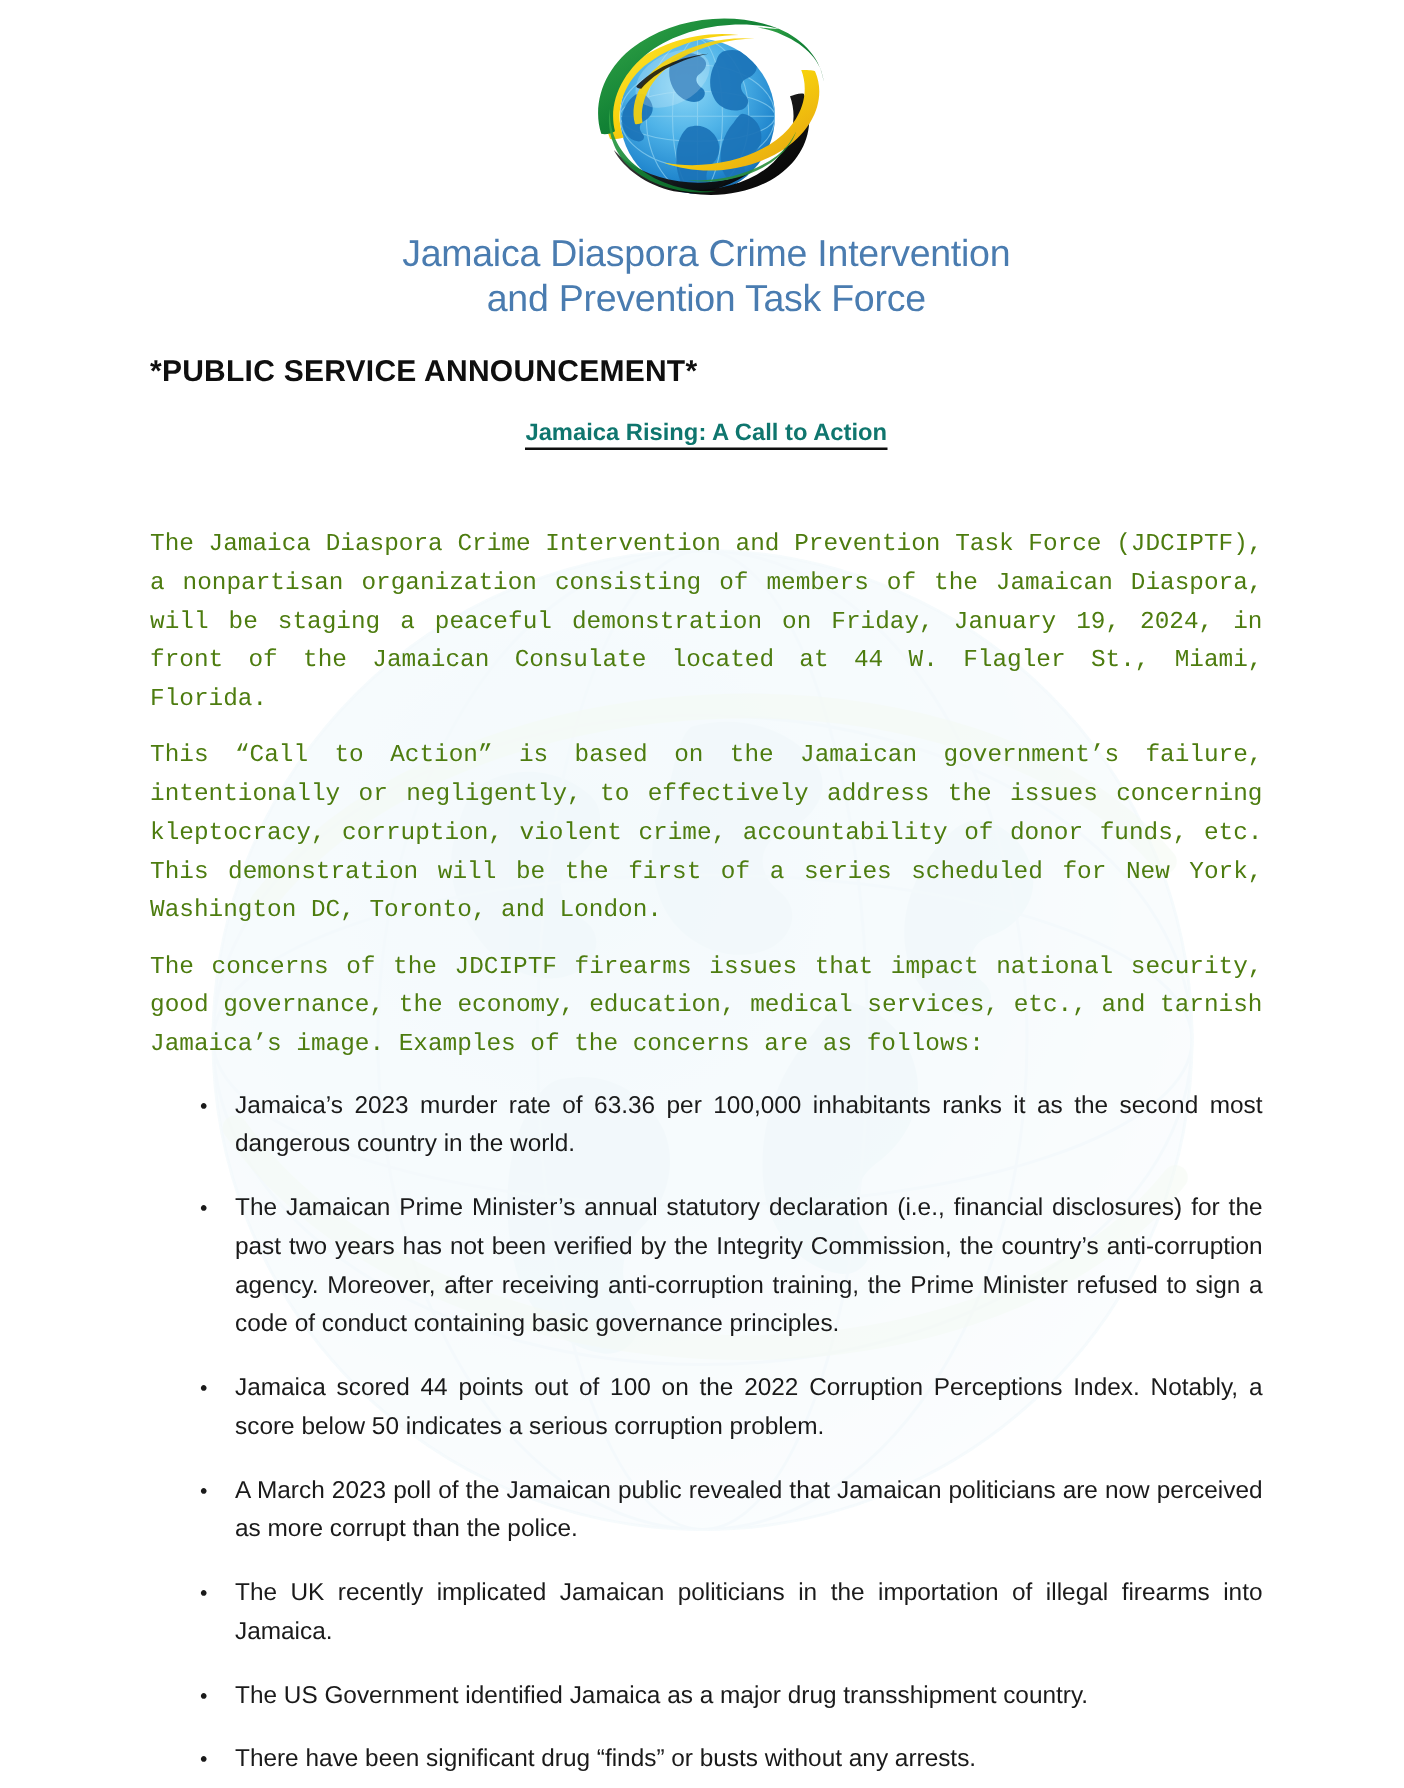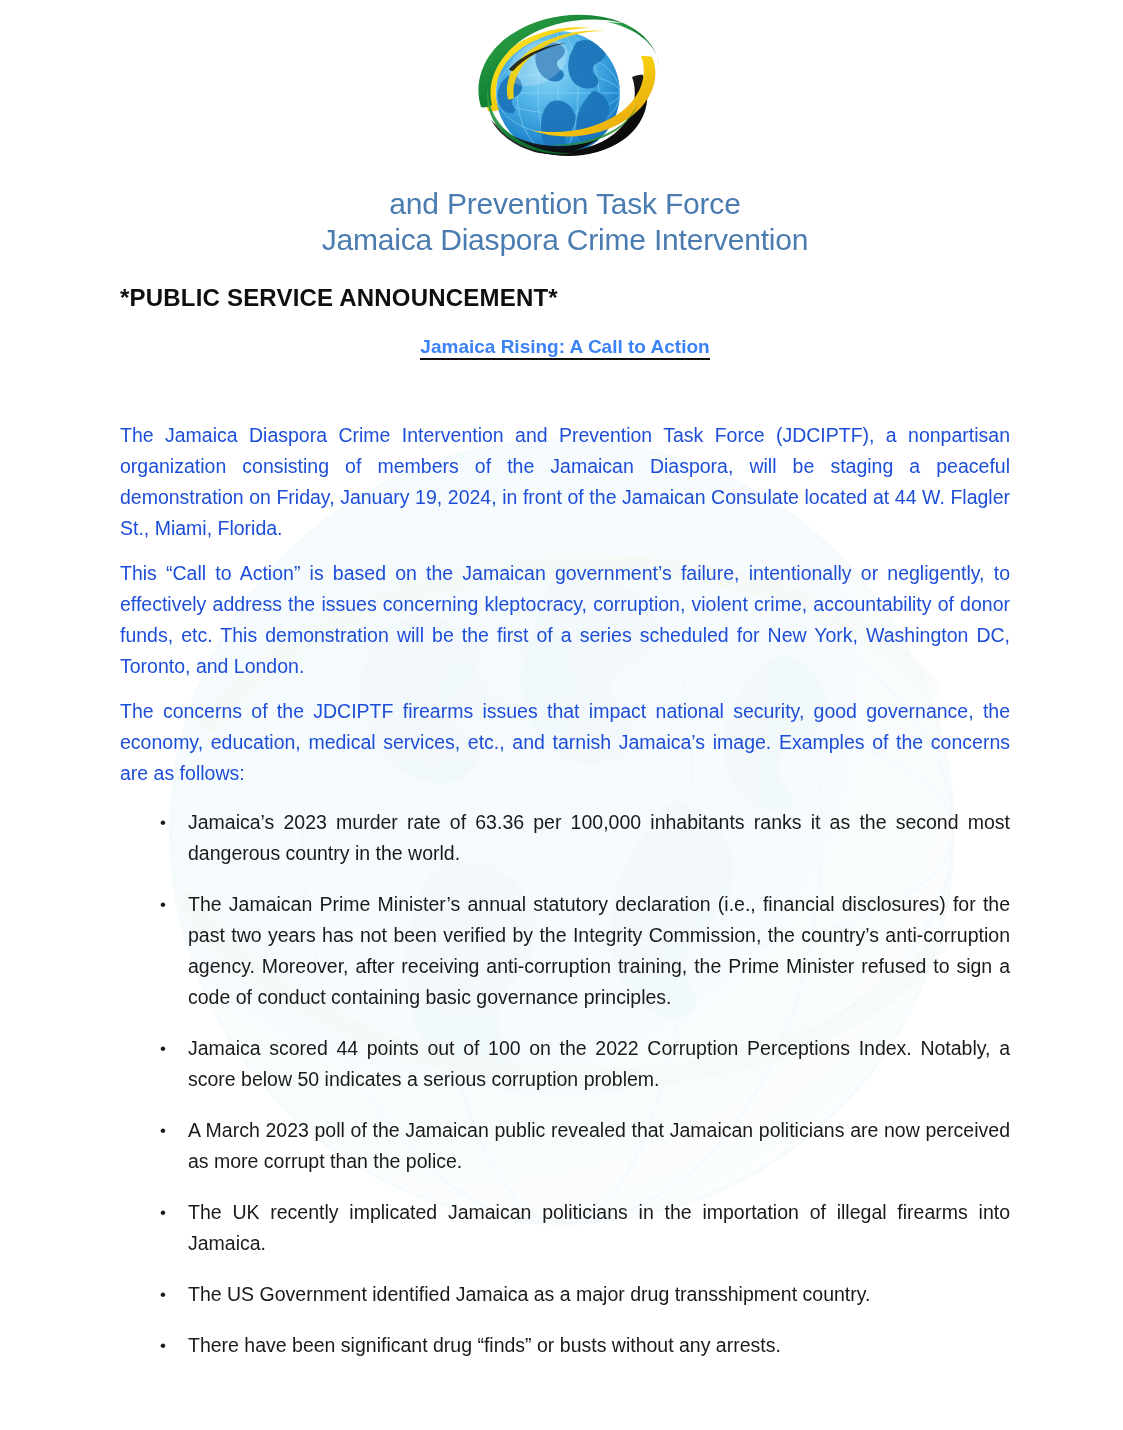--- a/index.html
+++ b/index.html
@@ -87,36 +87,37 @@
     letter-spacing: 0.2px;
     margin: 26px 0 0 0;
     color: #0f0f0f;
   }
 
   .subheading {
     text-align: center;
     font-size: 19px;
     font-weight: 700;
     margin: 24px 0 0 0;
-    color: #3b82f6;
+    color: #0f766e;
   }
   .subheading span {
     border-bottom: 2px solid #0f0f0f;
     padding-bottom: 1px;
   }
 
   .body-block { margin-top: 62px; }
 
   p.para {
     text-align: justify;
     text-justify: inter-word;
     font-size: 19.5px;
     line-height: 31px;
     margin: 0 0 14px 0;
-    color: #1d4ed8;
+    color: #4d7c0f;
+    font-family: Liberation Mono, monospace;
   }
   p.para:last-child { margin-bottom: 0; }
 
   ul.concerns {
     list-style: none;
     margin: 18px 0 0 0;
     padding: 0;
   }
   ul.concerns li {
     position: relative;
@@ -242,22 +243,22 @@
         <path d="M175 122c-19 14-46 21-71 19 23 4 49-2 67-14 10-7 17-16 20-25-4 8-9 15-16 20z" fill="#2A8F3C" opacity="0.9"></path>
 
         <path d="M63 66c13-14 35-24 58-26-22 4-42 14-54 28-2 0-4-1-4-2z" fill="#111" opacity="0.85"></path>
       </svg>
     </div>
   </div>
 
   <div class="content">
 
     <h1 class="org-title">
+      <span class="ln">Jamaica Diaspora Crime Intervention</span>
       <span class="ln">and Prevention Task Force</span>
-      <span class="ln">Jamaica Diaspora Crime Intervention</span>
     </h1>
 
     <h2 class="psa-heading">*PUBLIC SERVICE ANNOUNCEMENT*</h2>
 
     <h3 class="subheading"><span>Jamaica Rising: A Call to Action</span></h3>
 
     <div class="body-block">
 
       <p class="para">The Jamaica Diaspora Crime Intervention and Prevention Task Force (JDCIPTF), a nonpartisan organization consisting of members of the Jamaican Diaspora, will be staging a peaceful demonstration on Friday, January 19, 2024, in front of the Jamaican Consulate located at 44 W. Flagler St., Miami, Florida.</p>
       <p class="para">This “Call to Action” is based on the Jamaican government’s failure, intentionally or negligently, to effectively address the issues concerning kleptocracy, corruption, violent crime, accountability of donor funds, etc.  This demonstration will be the first of a series scheduled for New York, Washington DC, Toronto, and London.</p>

